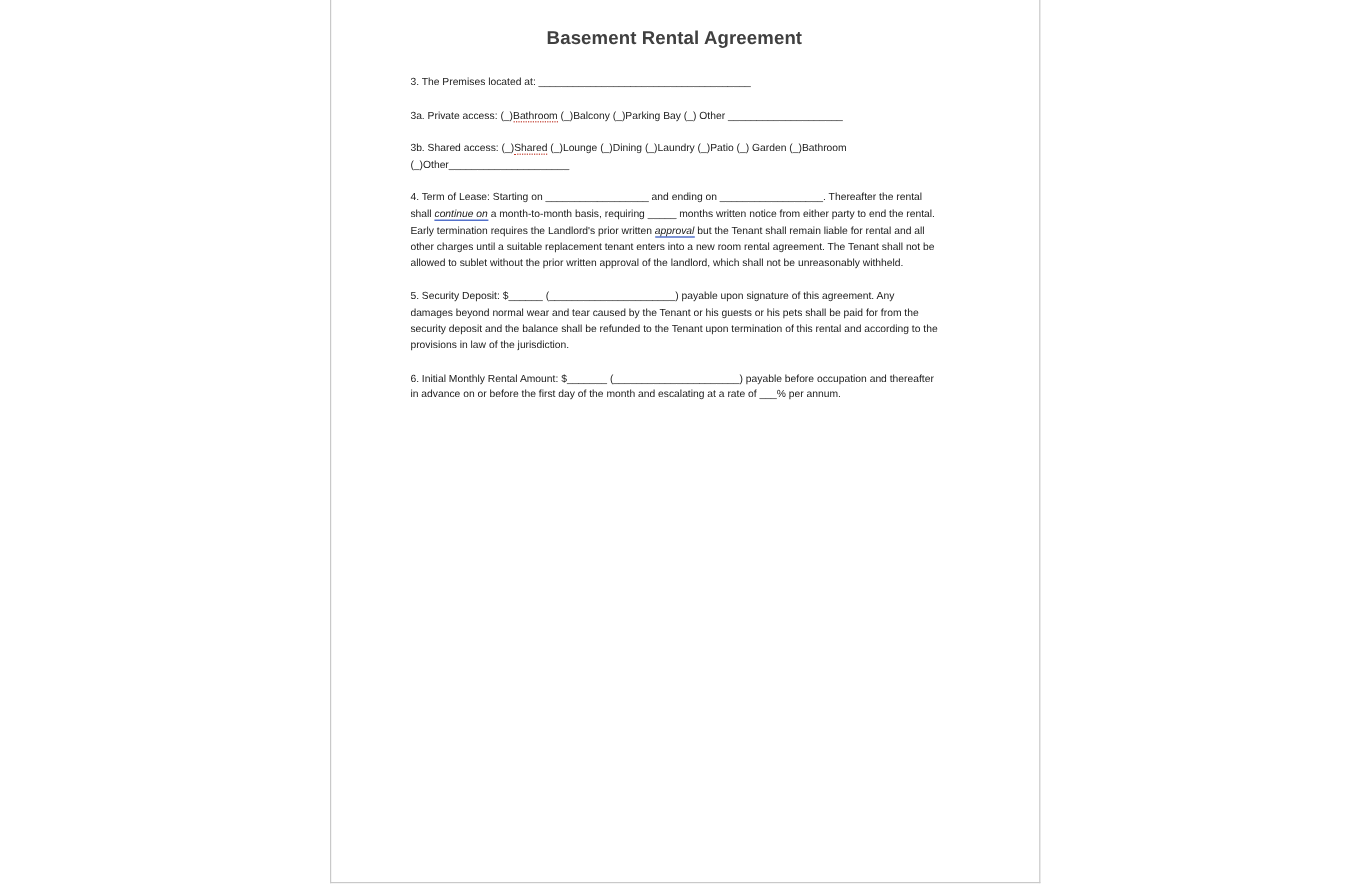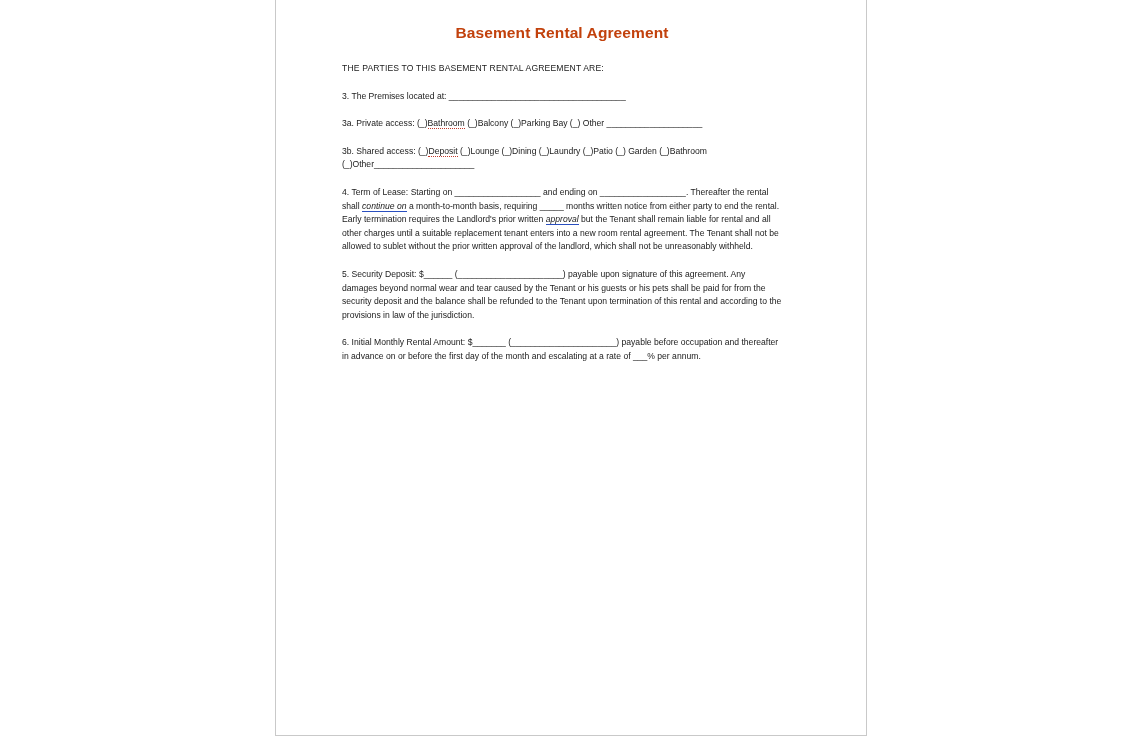--- a/index.html
+++ b/index.html
@@ -32,21 +32,21 @@
   .doc-body {
     position: absolute;
     left: 66px;
     top: 24px;
     width: 440px;
   }
   .doc-title {
     text-align: center;
     font-size: 15.5px;
     font-weight: bold;
-    color: #c2410c;
+    color: #404040;
     letter-spacing: 0.1px;
     margin: 0 0 20px 0;
   }
   .para {
     font-size: 8.6px;
     line-height: 13.6px;
     color: #1a1a1a;
     margin: 0 0 14px 0;
     text-align: left;
   }
@@ -68,30 +68,29 @@
 </style>
 </head>
 <body>
 
 <div class="page-canvas">
   <div class="doc-page">
     <div class="doc-body">
 
       <h1 class="doc-title">Basement Rental Agreement</h1>
 
-      <p class="para upper">THE PARTIES TO THIS BASEMENT RENTAL AGREEMENT ARE:</p>
 
 
 
       <p class="para">3. The Premises located at: _____________________________________</p>
 
 
       <p class="para"><span>3a. Private access: (_)</span><span class="spellcheck">Bathroom</span><span> (_)Balcony (_)Parking Bay (_) Other ____________________</span></p>
 
-      <p class="para"><span>3b. Shared access: (_)</span><span class="spellcheck">Deposit</span><span> (_)Lounge (_)Dining (_)Laundry (_)Patio (_) Garden (_)Bathroom (_)Other_____________________</span></p>
+      <p class="para"><span>3b. Shared access: (_)</span><span class="spellcheck">Shared</span><span> (_)Lounge (_)Dining (_)Laundry (_)Patio (_) Garden (_)Bathroom (_)Other_____________________</span></p>
 
       <p class="para block"><span>4. Term of Lease: Starting on __________________ and ending on __________________. Thereafter the rental shall </span><span class="grammar">continue on</span><span> a month-to-month basis, requiring _____ months written notice from either party to end the rental. Early termination requires the Landlord's prior written </span><span class="grammar">approval</span><span> but the Tenant shall remain liable for rental and all other charges until a suitable replacement tenant enters into a new room rental agreement. The Tenant shall not be allowed to sublet without the prior written approval of the landlord, which shall not be unreasonably withheld.</span></p>
 
       <p class="para block">5. Security Deposit: $______ (______________________) payable upon signature of this agreement. Any damages beyond normal wear and tear caused by the Tenant or his guests or his pets shall be paid for from the security deposit and the balance shall be refunded to the Tenant upon termination of this rental and according to the provisions in law of the jurisdiction.</p>
 
       <p class="para block">6. Initial Monthly Rental Amount: $_______ (______________________) payable before occupation and thereafter in advance on or before the first day of the month and escalating at a rate of ___% per annum.</p>
 
 
     </div>
   </div>

